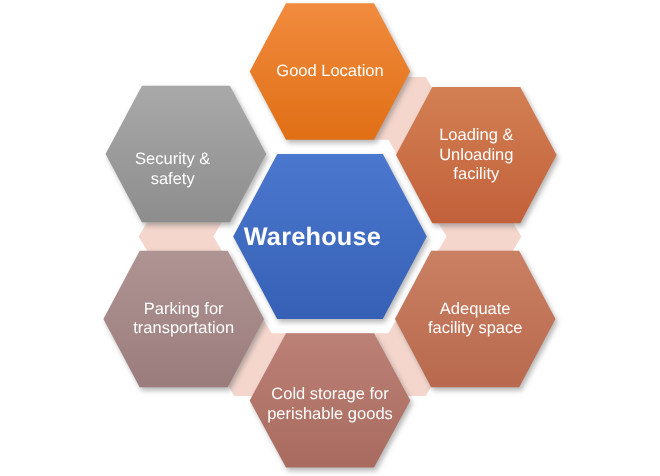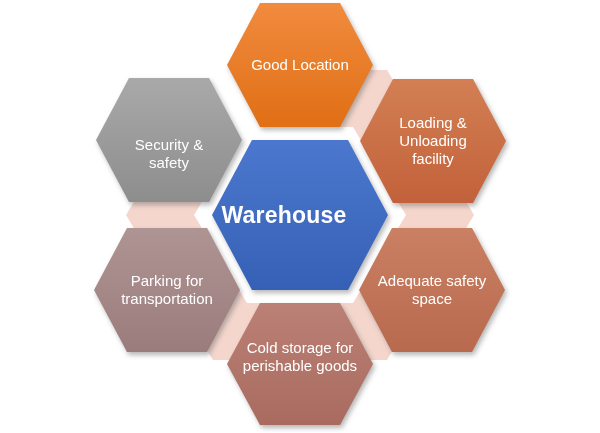--- a/index.html
+++ b/index.html
@@ -101,33 +101,33 @@
   </svg>
 
   <div class="label" style="left:227px; top:3px; width:146px; height:124px;">
     <span style="width:130px;">Good Location</span>
   </div>
 
   <div class="label" style="left:360px; top:79px; width:146px; height:124px;align-items:center;">
     <span style="width:106px;">Loading &amp; Unloading facility</span>
   </div>
 
-  <div class="label" style="left:96px; top:78px; width:146px; height:152px;">
+  <div class="label" style="left:84px; top:78px; width:146px; height:152px;">
     <span style="width:110px;">Security &amp; safety</span>
   </div>
 
   <div class="label label-center" style="left:196px; top:140px; width:176px; height:150px;">
     <span>Warehouse</span>
   </div>
 
   <div class="label" style="left:94px; top:228px; width:146px; height:124px;">
     <span style="width:126px;">Parking for transportation</span>
   </div>
 
   <div class="label" style="left:359px; top:228px; width:146px; height:124px;">
-    <span style="width:110px;">Adequate safety space</span>
+    <span style="width:110px;">Adequate facility space</span>
   </div>
 
-  <div class="label" style="left:227px; top:296px; width:146px; height:122px;">
+  <div class="label" style="left:227px; top:307px; width:146px; height:122px;">
     <span style="width:118px;">Cold storage for perishable goods</span>
   </div>
 
 </div>
 
 </body></html>

